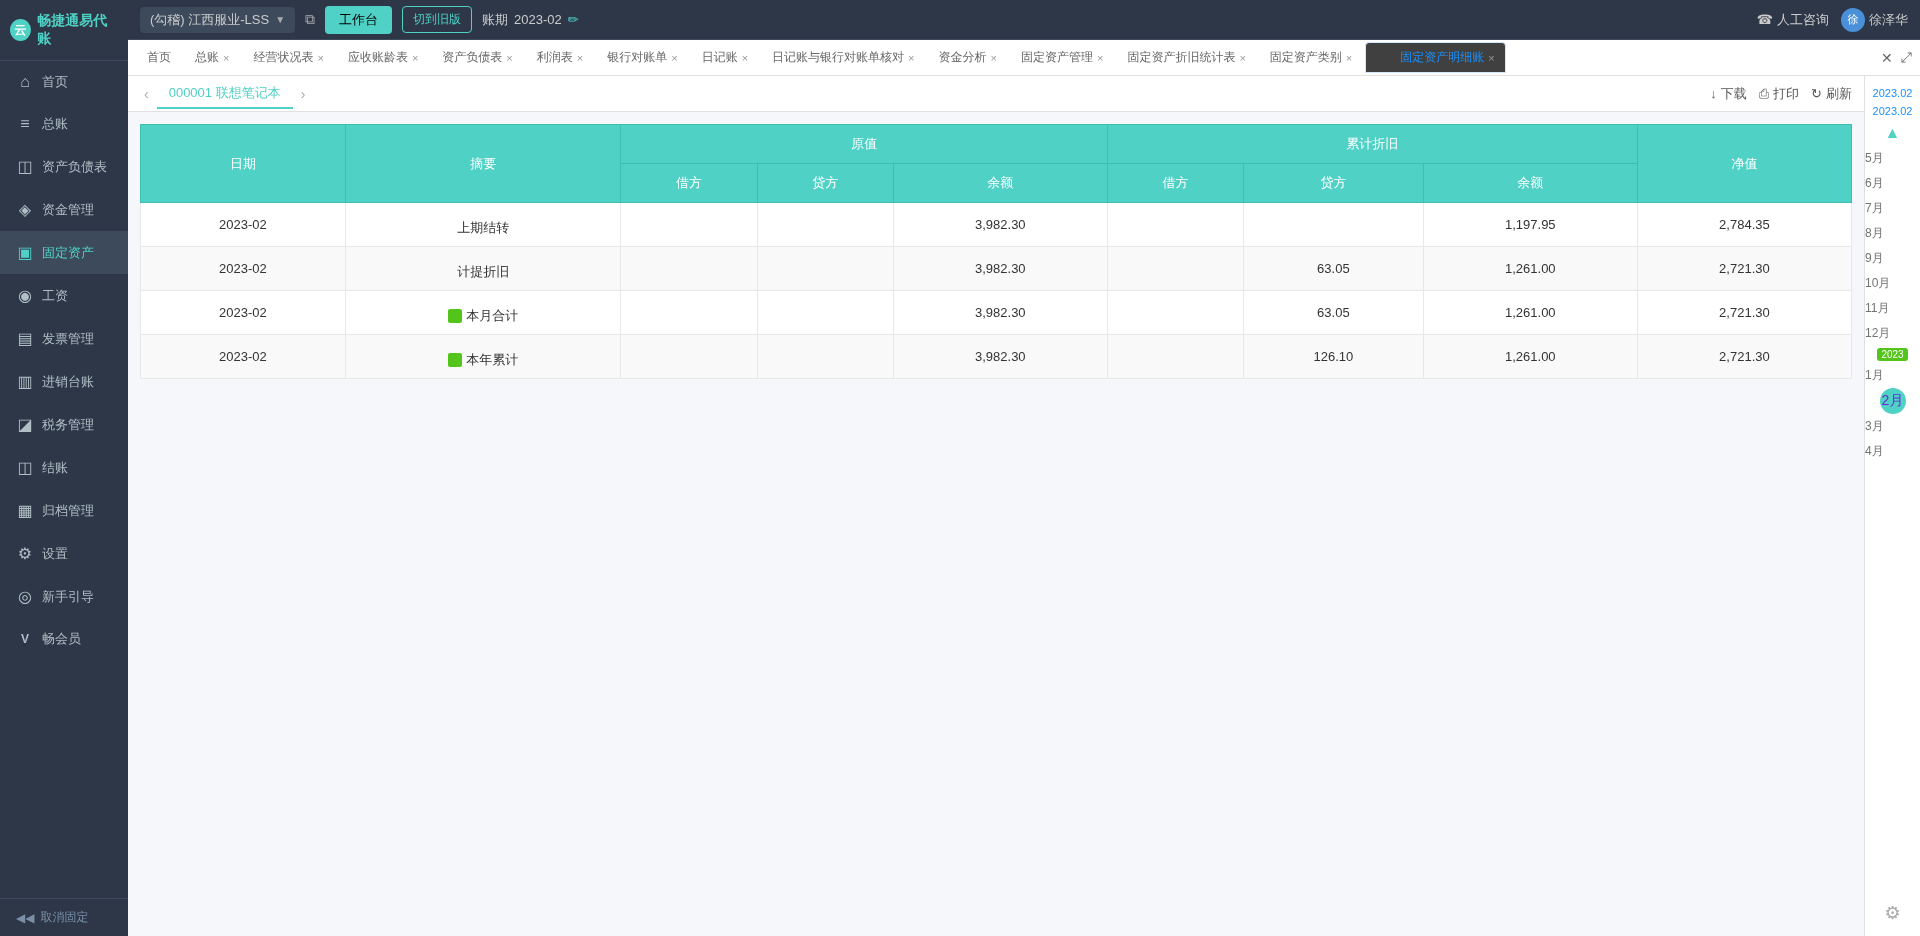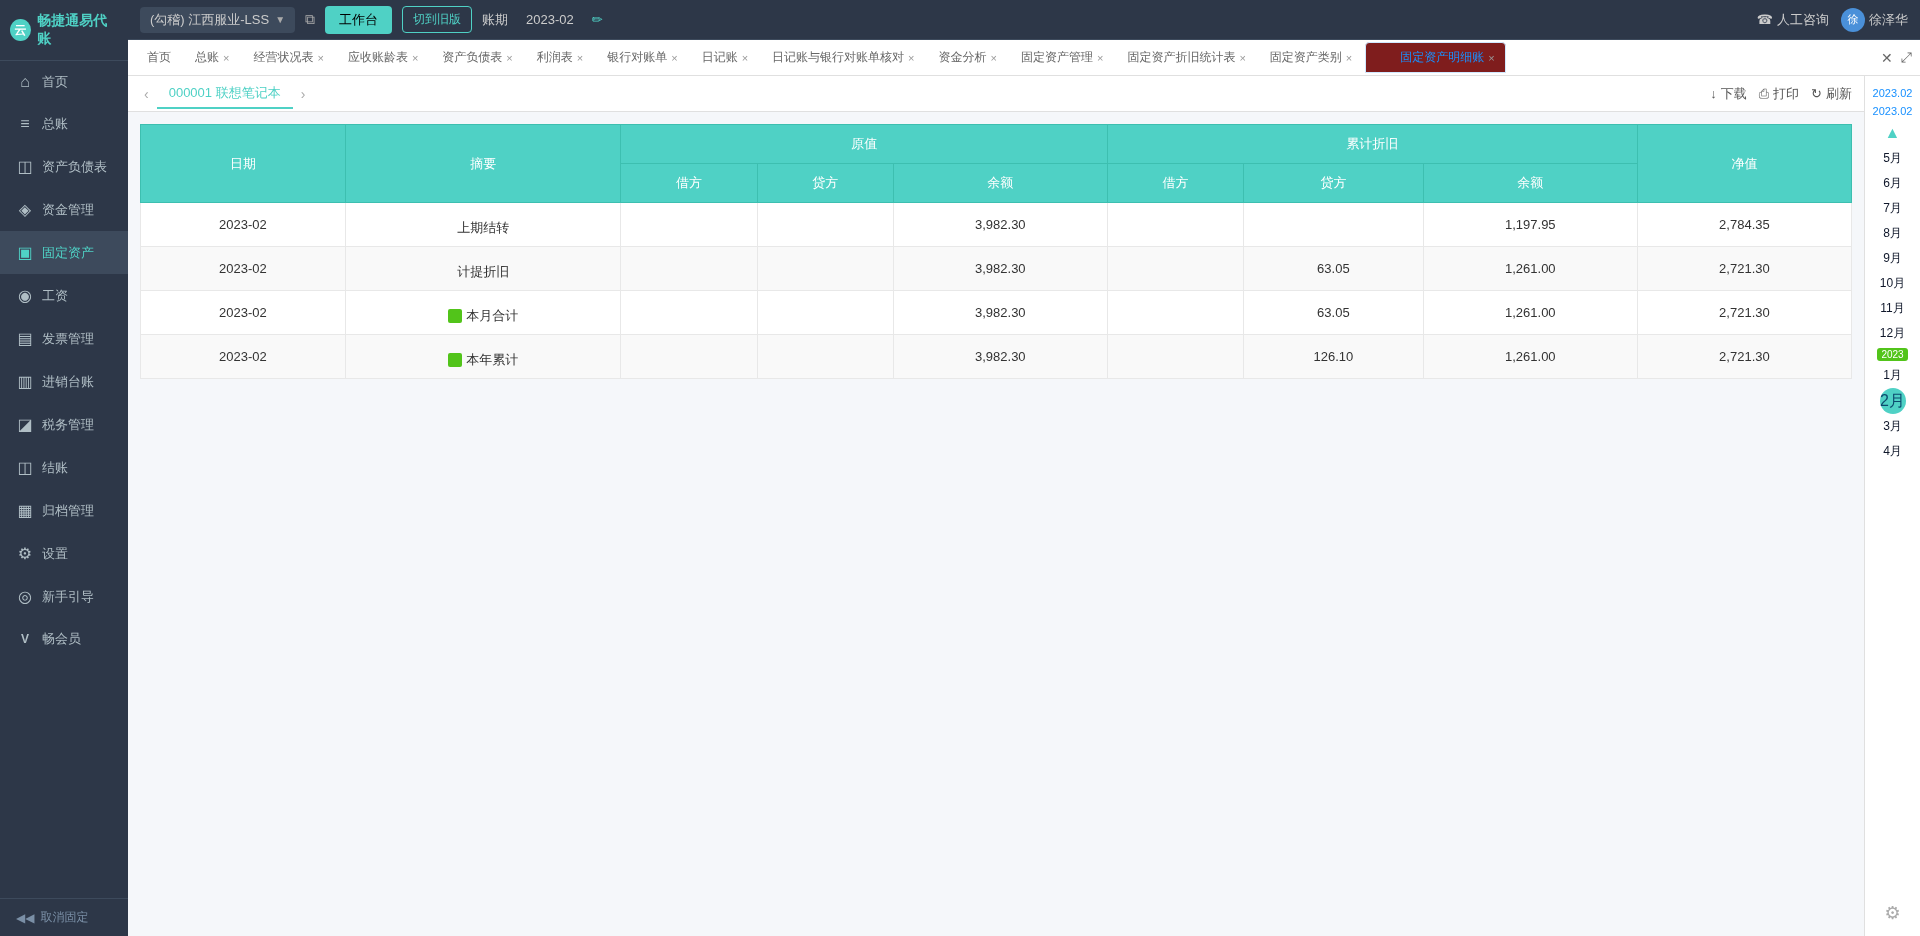--- a/index.html
+++ b/index.html
@@ -20,32 +20,32 @@
     
     .main-area { flex: 1; display: flex; flex-direction: column; overflow: hidden; }
 
     
     .topbar { height: 40px; background: #2d3748; display: flex; align-items: center; padding: 0 12px; gap: 10px; border-bottom: 1px solid #3d4a5c; }
     .topbar-company { display: flex; align-items: center; gap: 6px; color: #ccc; font-size: 13px; background: #3d4a5c; padding: 4px 10px; border-radius: 4px; cursor: pointer; }
     .topbar-company-arrow { font-size: 10px; color: #aaa; }
     .topbar-copy-icon { color: #aaa; cursor: pointer; font-size: 14px; }
     .topbar-workbench { background: #4fd1c5; color: #000000; padding: 5px 14px; border-radius: 4px; font-size: 13px; cursor: pointer; border: none; }
     .topbar-switch-btn { border: 1px solid #4fd1c5; color: #4fd1c5; padding: 4px 10px; border-radius: 4px; font-size: 12px; cursor: pointer; background: transparent; }
-    .topbar-period { color: #ccc; font-size: 13px; display: flex; align-items: center; gap: 18px; }
+    .topbar-period { color: #ccc; font-size: 13px; display: flex; align-items: center; gap: 6px; }
     .topbar-period-edit { color: #4fd1c5; cursor: pointer; font-size: 13px; }
     .topbar-right { margin-left: auto; display: flex; align-items: center; gap: 12px; color: #ccc; font-size: 13px; }
     .topbar-help { display: flex; align-items: center; gap: 4px; cursor: pointer; }
     .topbar-user { display: flex; align-items: center; gap: 4px; cursor: pointer; }
     .topbar-user-avatar { width: 24px; height: 24px; border-radius: 50%; background: #4a90d9; display: flex; align-items: center; justify-content: center; color: #fff; font-size: 11px; }
 
     
     .tabbar { height: 36px; background: #fff; display: flex; align-items: center; padding: 0 8px; border-bottom: 1px solid #e0e0e0; overflow-x: auto; flex-shrink: 0; gap: 2px; }
     .tabbar::-webkit-scrollbar { height: 0; }
     .tab { display: flex; align-items: center; gap: 4px; padding: 6px 10px; font-size: 12px; color: #666; cursor: pointer; border-radius: 4px 4px 0 0; white-space: nowrap; border: 1px solid transparent; }
-    .tab.active { background: #7f1d1d; color: #1890ff; border-color: #d0e8ff; padding-left: 34px; }
+    .tab.active { background: #404040; color: #1890ff; border-color: #d0e8ff; padding-left: 34px; }
     .tab-close { font-size: 11px; color: #999; cursor: pointer; }
     .tab-bar-controls { margin-left: auto; display: flex; align-items: center; gap: 8px; color: #666; font-size: 16px; }
     .tab-bar-controls span { cursor: pointer; }
 
     
     .page-content { flex: 1; display: flex; overflow: hidden; position: relative; }
 
     
     .inner-page { flex: 1; display: flex; flex-direction: column; overflow: hidden; background: #f5f7fa; }
 
@@ -65,21 +65,21 @@
     .data-table th { background: #4fd1c5; color: #fff; padding: 10px 8px; text-align: center; font-weight: normal; font-size: 13px; border: 1px solid #3dbfb0; }
     .data-table th.header-group { background: #4fd1c5; }
     .data-table td { padding: 9px 8px; text-align: center; font-size: 13px; border: 1px solid #e8e8e8; color: #333; }
     .data-table tr:nth-child(even) td { background: #f9f9f9; }
     .badge-green { display: inline-block; width: 14px; height: 14px; background: #52c41a; border-radius: 2px; margin-right: 4px; vertical-align: middle; }
     .td-label { display: flex; align-items: center; justify-content: center; margin-top: 7px; }
 
     
     .right-panel { width: 56px; background: #fff; border-left: 1px solid #e0e0e0; display: flex; flex-direction: column; align-items: center; padding-top: 8px; overflow-y: auto; flex-shrink: 0; }
     .right-panel-date { font-size: 11px; color: #1890ff; padding: 3px 6px; cursor: pointer; text-align: center; width: 100%; }
-    .right-panel-month { font-size: 12px; color: #0f172a; padding: 4px 0; cursor: pointer; text-align: center; width: 100%; }
+    .right-panel-month { font-size: 12px; color: #737373; padding: 4px 0; cursor: pointer; width: 100%; }
     .right-panel-year-badge { background: #52c41a; color: #fff; font-size: 10px; padding: 1px 4px; border-radius: 3px; margin: 2px auto; }
     .right-panel-scroll-up { color: #4fd1c5; font-size: 16px; cursor: pointer; padding: 4px; }
     .right-panel-icon { color: #aaa; font-size: 18px; cursor: pointer; padding: 4px; margin-top: auto; margin-bottom: 8px; }
 
     
     ::-webkit-scrollbar { width: 6px; height: 6px; }
     ::-webkit-scrollbar-thumb { background: #ccc; border-radius: 3px; }
   </style>
 </head>
 <body>
@@ -367,21 +367,21 @@
         <div class="right-panel-month">6月</div>
         <div class="right-panel-month">7月</div>
         <div class="right-panel-month">8月</div>
         <div class="right-panel-month">9月</div>
         <div class="right-panel-month">10月</div>
         <div class="right-panel-month">11月</div>
         <div class="right-panel-month">12月</div>
         <div class="right-panel-year-badge">2023</div>
         <div class="right-panel-month">1月</div>
         <div style="display:flex;align-items:center;justify-content:center;width:100%;">
-          <div style="background:#4fd1c5;color:#0c4a6e;border-radius:50%;width:26px;height:26px;display:flex;align-items:center;justify-content:center;font-size:16px;cursor:pointer;">2月</div>
+          <div style="background:#4fd1c5;color:#6d28d9;border-radius:50%;width:26px;height:26px;display:flex;align-items:center;justify-content:center;font-size:14px;cursor:pointer;">2月</div>
         </div>
         <div class="right-panel-month">3月</div>
         <div class="right-panel-month">4月</div>
         <div class="right-panel-icon">⚙</div>
       </div>
     </div>
 
   </div>
 </div>
 

